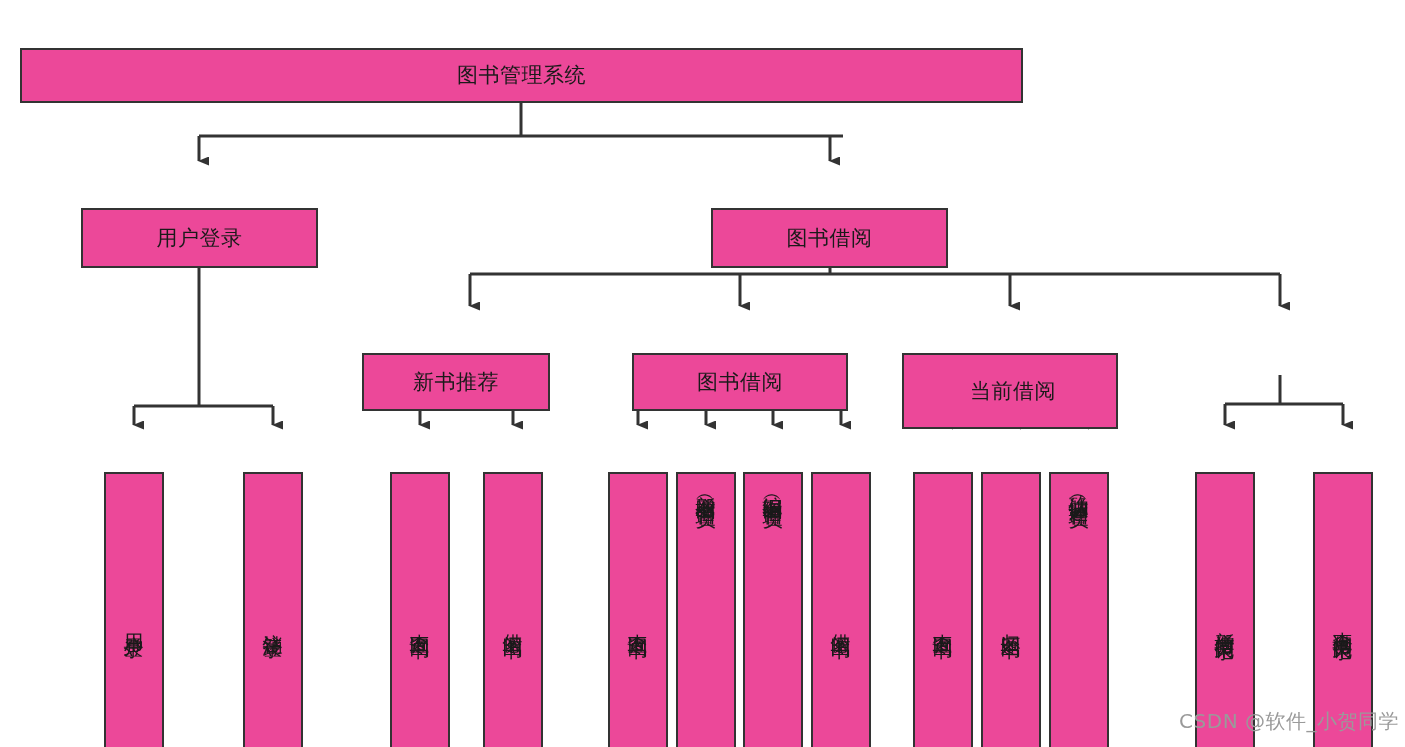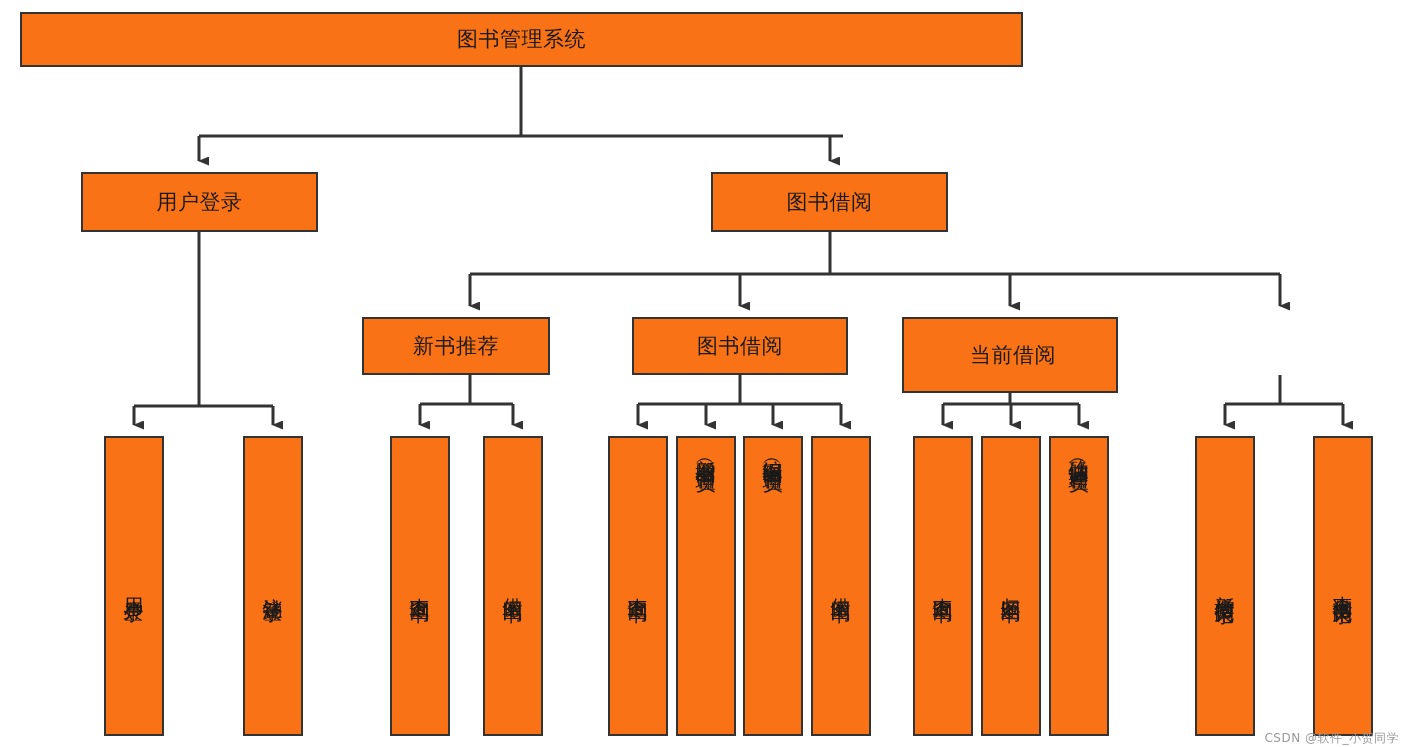--- a/index.html
+++ b/index.html
@@ -20,26 +20,27 @@
   #edges-layer {
     position: absolute;
     left: 0;
     top: 0;
     width: 1405px;
     height: 747px;
   }
   .node {
     position: absolute;
     box-sizing: border-box;
-    background: #f97316;
+    background: #ec4899;
     border: 2px solid #0ea5e9;
     display: flex;
     align-items: center;
     justify-content: center;
     z-index: 2;
+    margin-top: 36px;
   }
   .node-label {
     color: #1a1a1a;
     font-size: 21px;
     line-height: 1.18;
     letter-spacing: 0.5px;
     white-space: nowrap;
     text-align: center;
   }
   .node.vertical {
@@ -54,22 +55,22 @@
     letter-spacing: 2px;
     line-height: 1;
   }
   .node.vertical.centered {
     align-items: center;
     padding-top: 0;
   }
   #watermark {
     position: absolute;
     right: 6px;
-    bottom: 0;
-    font-size: 12px;
+    bottom: 12px;
+    font-size: 20px;
     color: #9a9a9a;
     z-index: 5;
     white-space: nowrap;
     letter-spacing: 0.5px;
   }
 </style>
 </head>
 <body>
 
 <div id="diagram-root" style="background: rgb(255, 255, 255);">

